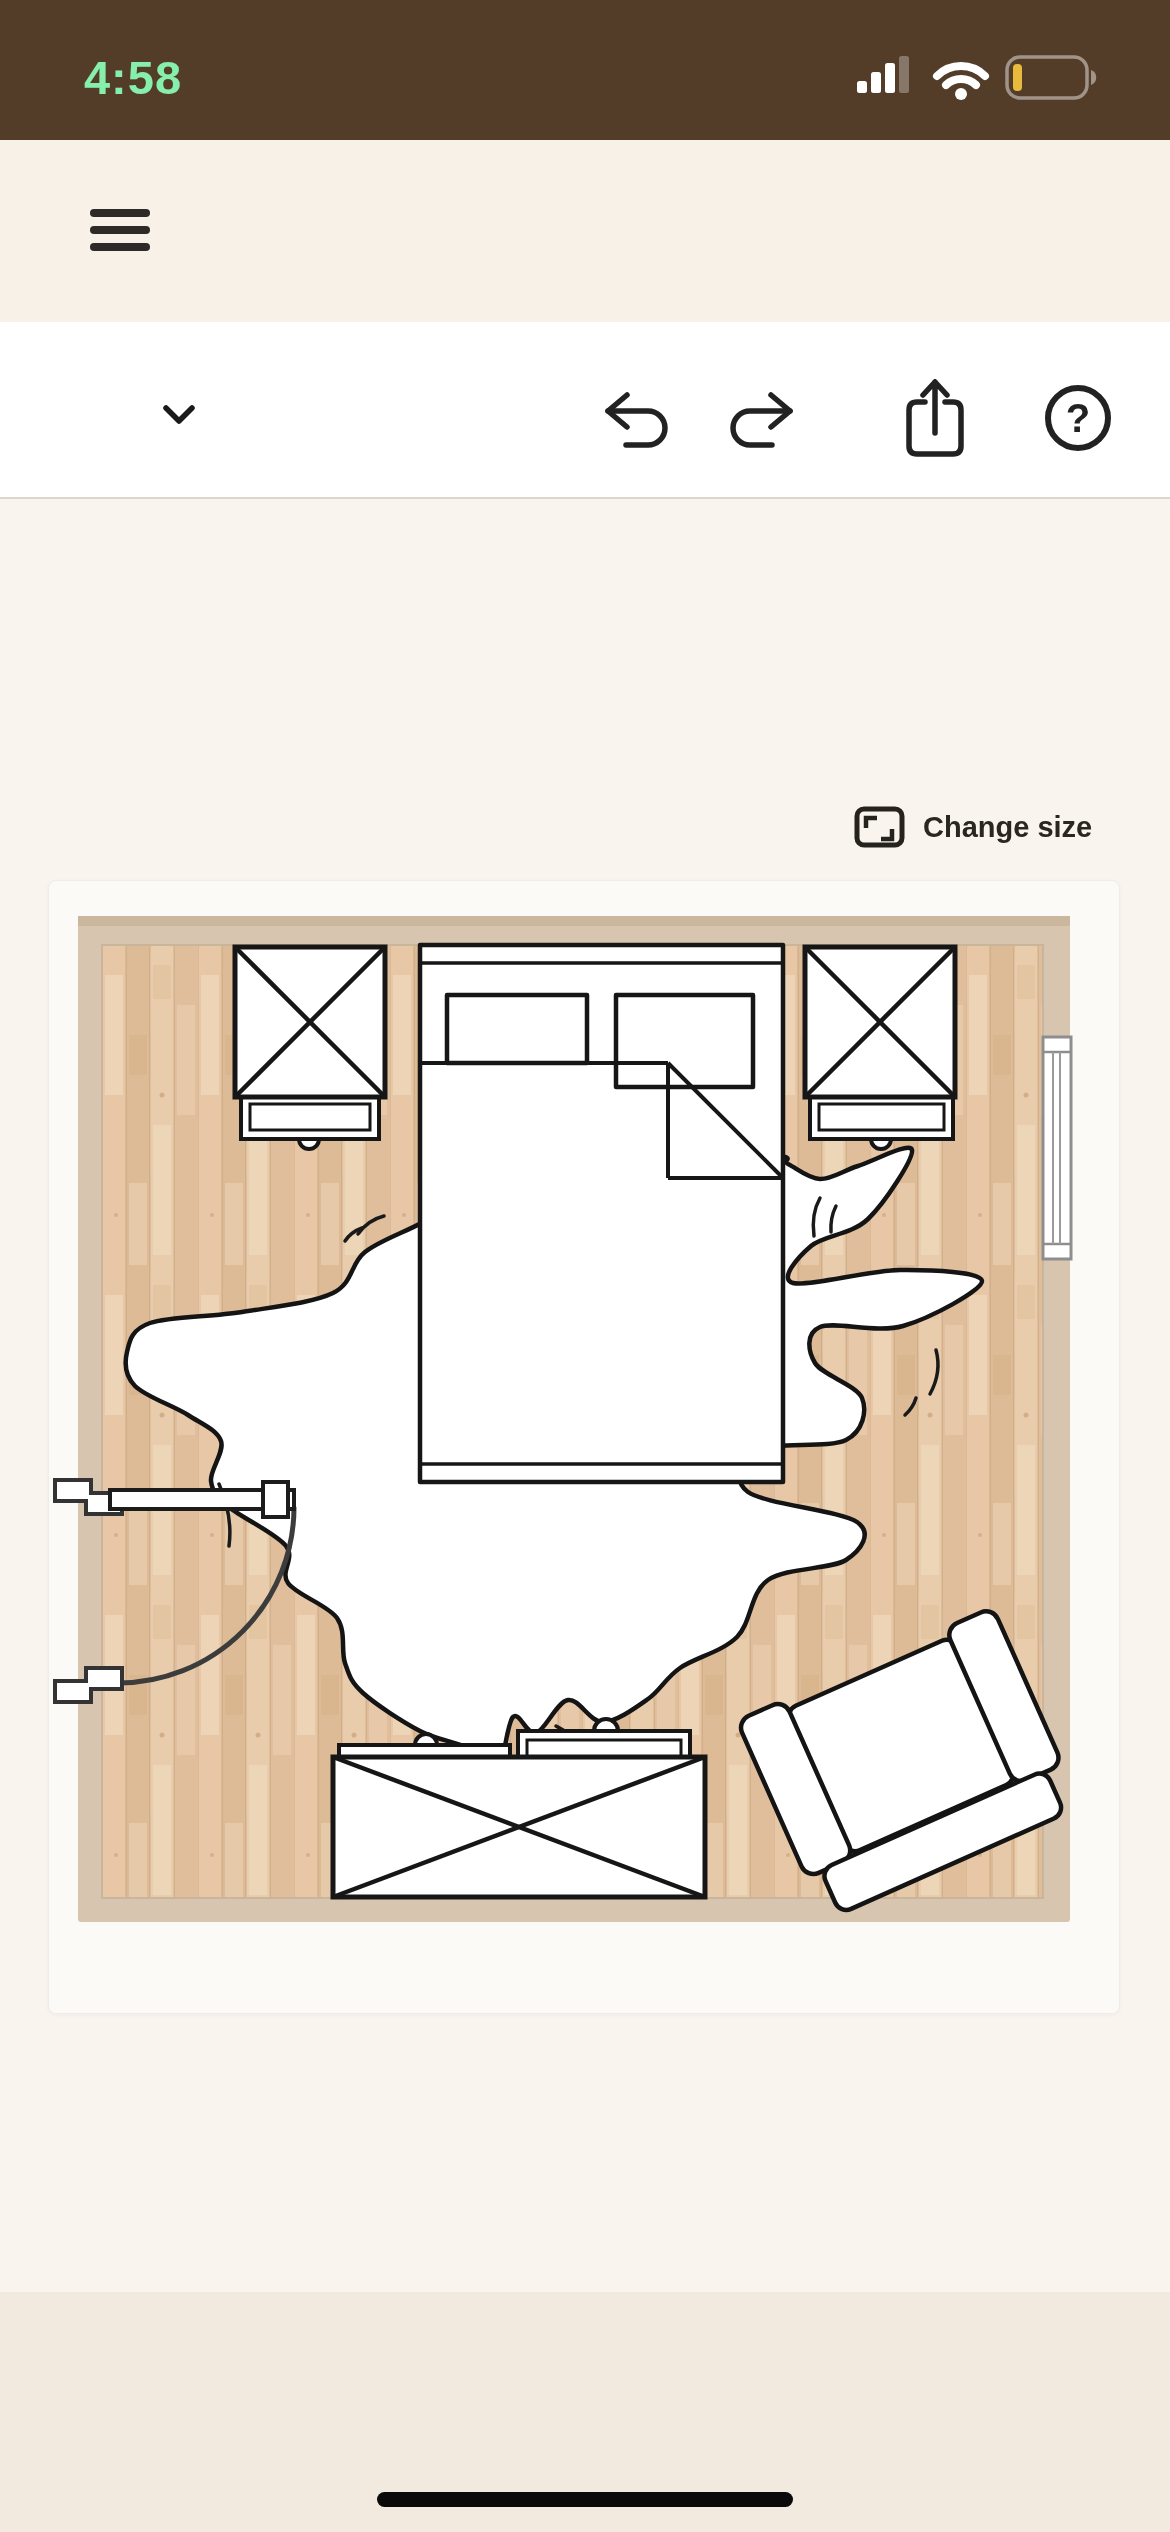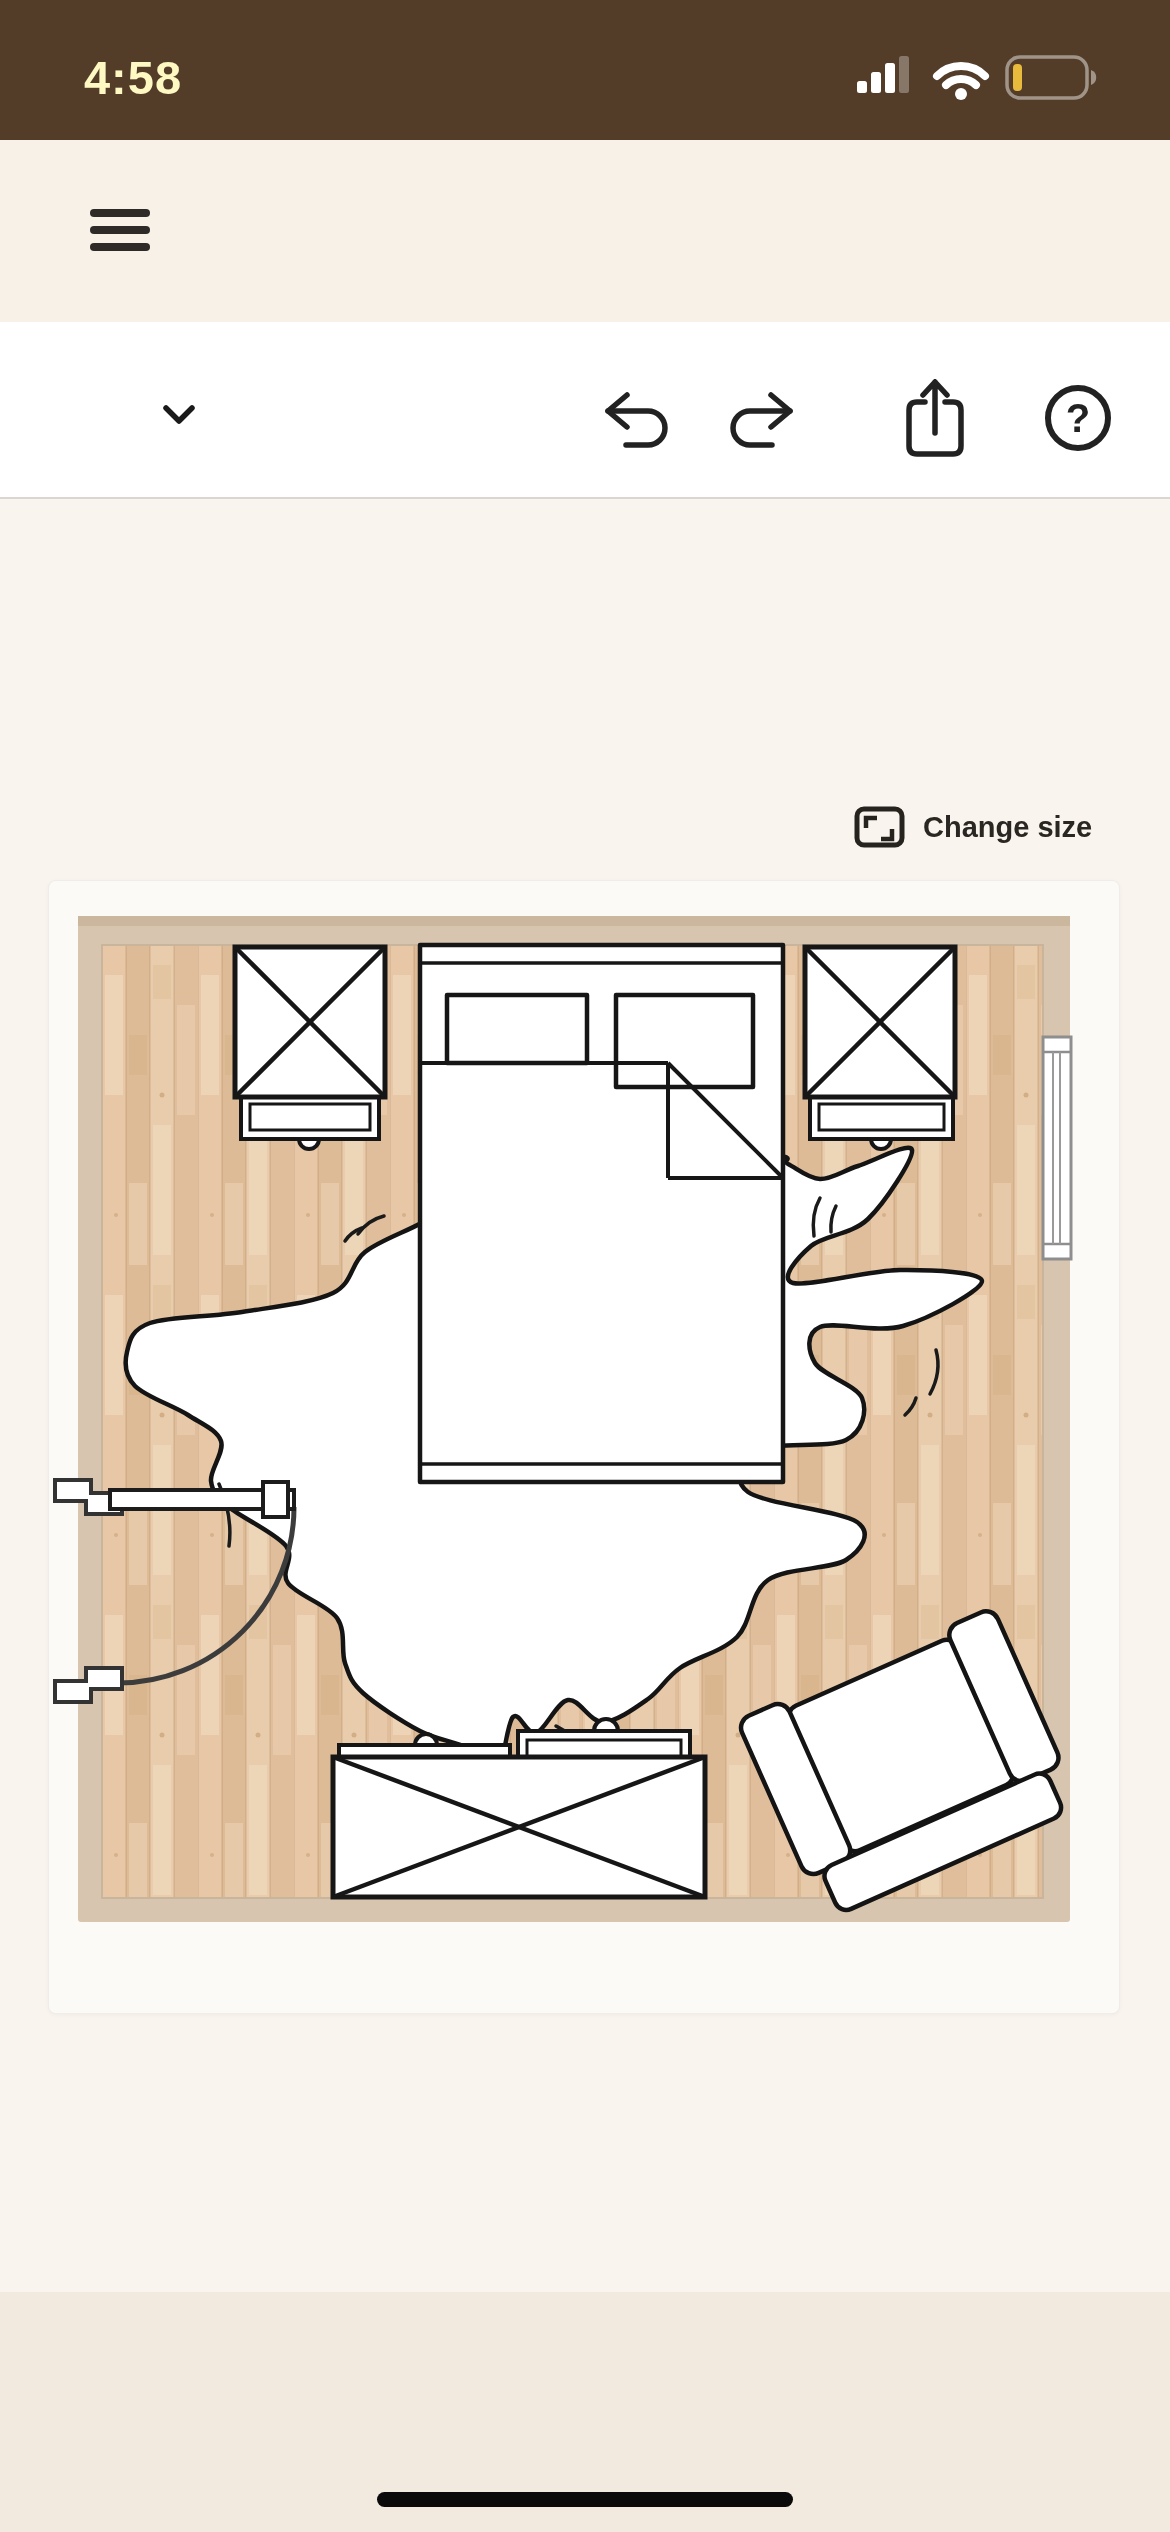--- a/index.html
+++ b/index.html
@@ -1,21 +1,21 @@
 <!DOCTYPE html>
 <html><head>
 <meta charset="utf-8">
 <style>
   html,body{margin:0;padding:0;background:#e8e4dd;}
   #phone{position:relative;width:1170px;height:2532px;background:#F9F5EE;overflow:hidden;
          font-family:"Liberation Sans",sans-serif;}
   
   #statusbar{position:absolute;left:0;top:0;width:1170px;height:140px;background:#533D29;}
   #time{position:absolute;left:58px;top:50px;width:150px;text-align:center;
-        font-size:47px;font-weight:700;color:#fef9c3;letter-spacing:1px;}
+        font-size:47px;font-weight:700;color:#86efac;letter-spacing:1px;}
   
   #header{position:absolute;left:0;top:140px;width:1170px;height:182px;background:#F8F1E8;}
   .hbar{position:absolute;left:90px;width:60px;height:8px;border-radius:4px;background:#2D2A27;}
   #logo{position:absolute;left:222px;top:176px;width:170px;height:110px;display:flex;
         align-items:center;color:#EC9C95;font-weight:700;font-size:50px;letter-spacing:1px;}
   #logo span{display:inline-block;}
   .l0{transform:translateY(4px) rotate(-6deg);}
   .l1{transform:translateY(16px);}
   .l2{transform:translateY(-12px) rotate(8deg);font-size:46px;}
   .l3{transform:translateY(7px) rotate(-4deg);}

